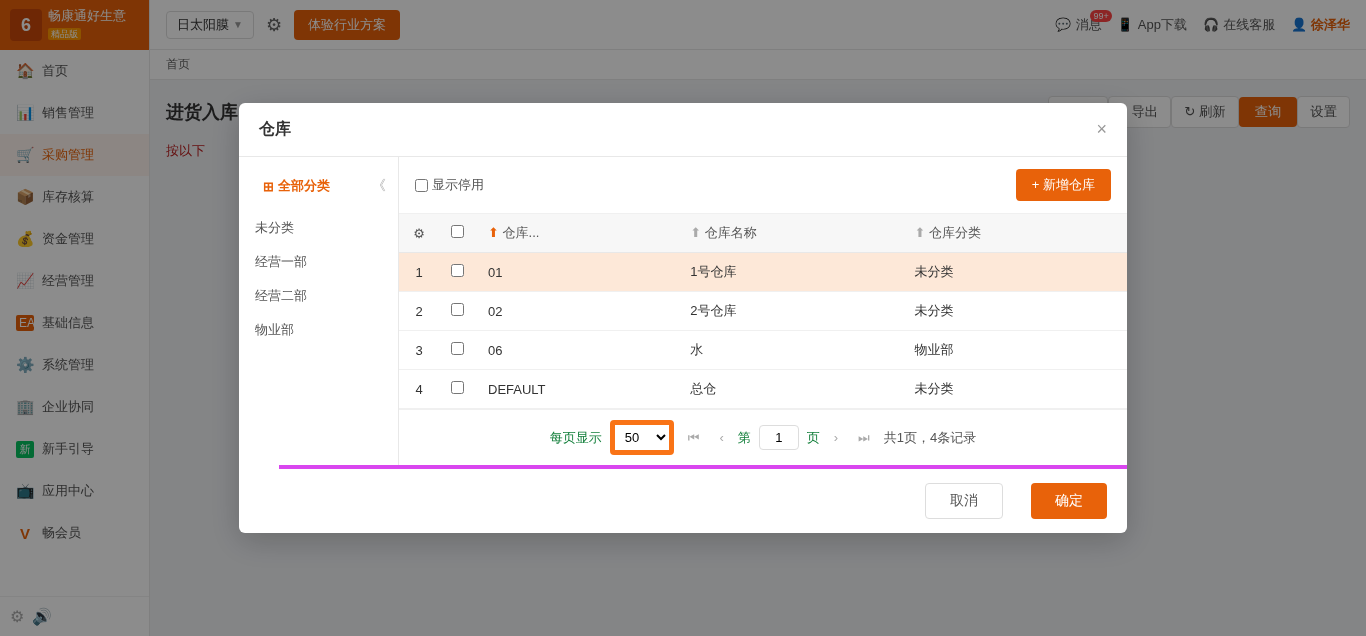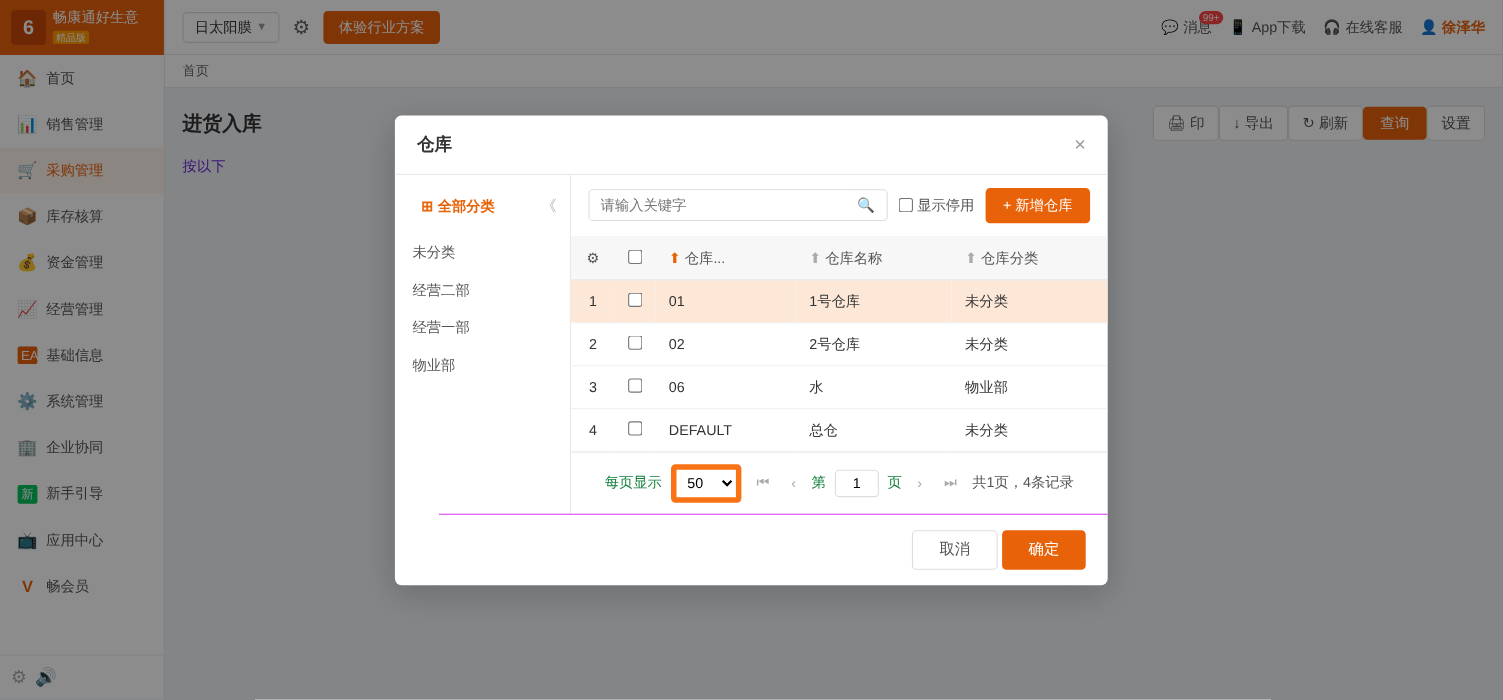--- a/index.html
+++ b/index.html
@@ -82,41 +82,41 @@
       display: flex; align-items: center; gap: 6px; color: #666; font-size: 12px;
     }
 
     
     .content-area { flex: 1; padding: 16px; overflow: auto; position: relative; }
     .page-header { display: flex; align-items: center; justify-content: space-between; margin-bottom: 14px; }
     .page-title { font-size: 18px; font-weight: bold; color: #333; }
 
     
     .toolbar { display: flex; align-items: center; gap: 8px; margin-bottom: 12px; flex-wrap: wrap; }
-    .toolbar-label { color: #6d28d9; font-size: 13px; }
+    .toolbar-label { color: #b91c1c; font-size: 13px; }
     .toolbar-btn-primary {
       background: #e8620a; color: #fff; border: none;
       padding: 6px 16px; border-radius: 4px; cursor: pointer;
     }
     .toolbar-btn-outline {
       background: #fff; color: #555; border: 1px solid #ddd;
       padding: 6px 12px; border-radius: 4px; cursor: pointer;
     }
 
     
     .overlay {
       position: fixed; top: 0; left: 0; right: 0; bottom: 0;
       background: rgba(0,0,0,0.45); z-index: 100;
       display: flex; align-items: center; justify-content: center;
     }
 
     
     .modal {
       background: #fff; border-radius: 6px;
-      width: 648px; max-height: 560px;
+      width: 888px; max-height: 560px;
       display: flex; flex-direction: column;
       box-shadow: 0 8px 32px rgba(0,0,0,0.2);
     }
     .modal-header {
       display: flex; align-items: center; justify-content: space-between;
       padding: 16px 20px; border-bottom: 1px solid #e8e8e8;
     }
     .modal-title { font-size: 16px; font-weight: bold; color: #333; }
     .modal-close { cursor: pointer; color: #999; font-size: 18px; }
     .modal-body { display: flex; flex: 1; overflow: hidden; }
@@ -183,22 +183,22 @@
     }
     .page-nav-btn { color: #aaa; cursor: pointer; padding: 2px 6px; font-size: 13px; }
     .page-input {
       border: 1px solid #ddd; border-radius: 4px; padding: 4px 6px;
       width: 40px; text-align: center; font-size: 13px;
     }
     .page-info { color: #555; font-size: 13px; }
 
     
     .modal-footer {
-      padding: 14px 20px; border-top: 1px solid #d946ef;
-      display: flex; justify-content: flex-end; gap: 4px; margin-left: 40px;
+      padding: 14px 20px; border-top: 4px solid #d946ef;
+      display: flex; justify-content: flex-end; gap: 28px; margin-left: 40px;
     }
     .btn-cancel {
       background: #fff; color: #555; border: 1px solid #ddd;
       padding: 8px 24px; border-radius: 4px; cursor: pointer; font-size: 14px;
     }
     .btn-confirm {
       background: #e8620a; color: #fff; border: none;
       padding: 8px 24px; border-radius: 4px; cursor: pointer; font-size: 14px;
     }
 
@@ -342,37 +342,33 @@
           <div class="modal-sidebar-item active modal-sidebar-all">
             <span style="color:#e8620a;">⊞</span>
             <span>全部分类</span>
           </div>
           <span class="modal-sidebar-collapse">《</span>
         </div>
         <div class="modal-sidebar-item">
           <span>未分类</span>
         </div>
         <div class="modal-sidebar-item">
+          <span>经营一部</span>
+        </div>
+        <div class="modal-sidebar-item">
           <span>经营二部</span>
-        </div>
-        <div class="modal-sidebar-item">
-          <span>经营一部</span>
         </div>
         <div class="modal-sidebar-item">
           <span>物业部</span>
         </div>
       </div>
 
       <div class="modal-content">
 
         <div class="modal-toolbar">
-          <div class="modal-search-wrap">
-            <input type="text" class="modal-search-input" placeholder="请输入关键字" style="">
-            <span class="modal-search-icon">🔍</span>
-          </div>
           <label class="modal-checkbox-label">
             <input type="checkbox" style="">
             <span>显示停用</span>
           </label>
           <button class="modal-add-btn">+ 新增仓库</button>
         </div>
 
         <div class="modal-table-wrap">
           <table class="modal-table">
             <thead>

